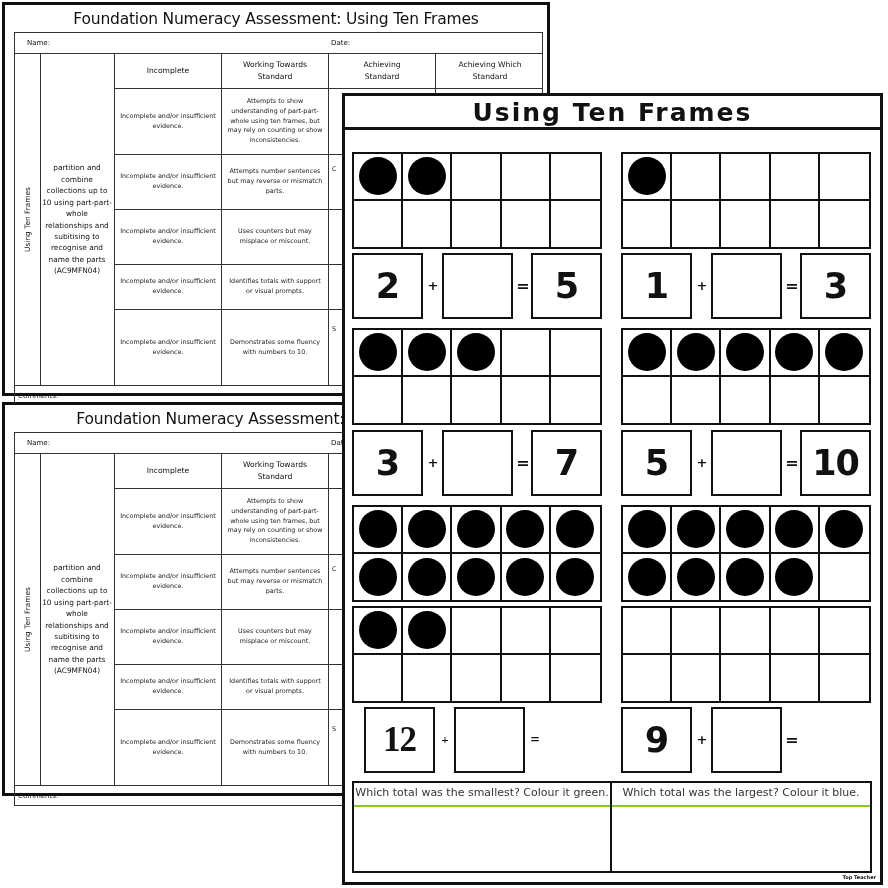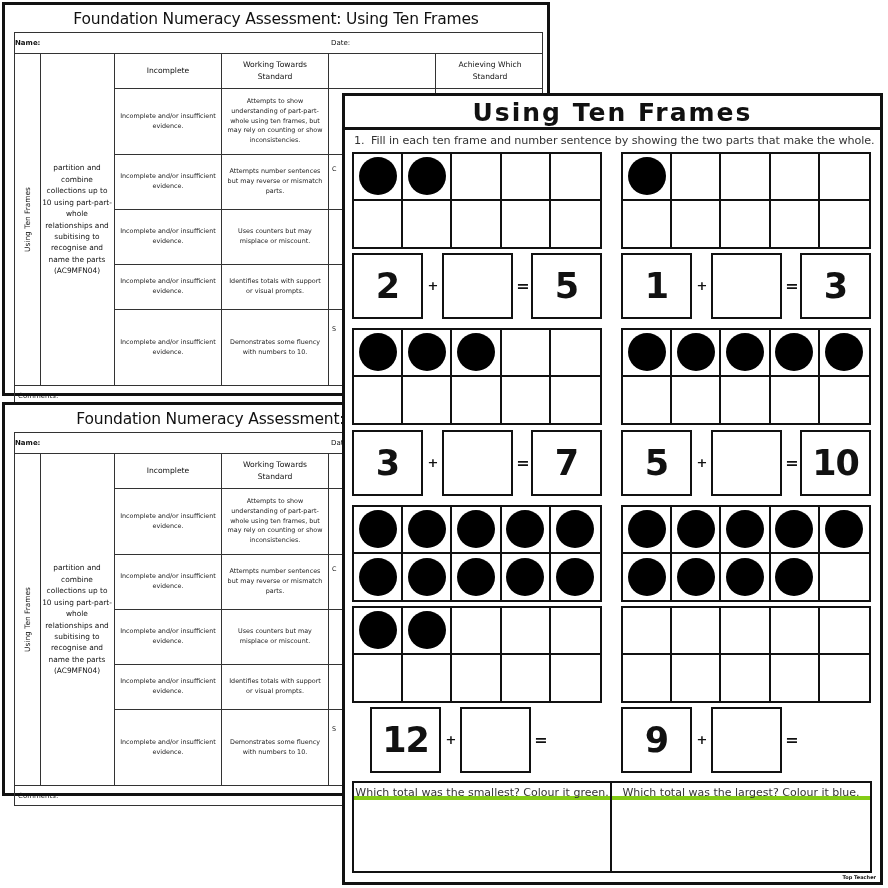--- a/index.html
+++ b/index.html
@@ -4,21 +4,21 @@
 <style>
   * { box-sizing: border-box; margin: 0; padding: 0; }
   html, body { width: 888px; height: 888px; background: #ffffff; overflow: hidden; }
   body { position: relative; font-family: "DejaVu Sans", "Liberation Sans", sans-serif; color: #111; }
 
   
   .sheet { position: absolute; left: 2px; width: 548px; height: 394px; background: #fff; border: 3px solid #111; }
   .sheet .sheet-title { position: absolute; left: 0; right: 0; top: 5px; text-align: center; font-weight: normal; font-size: 15.5px; letter-spacing: -0.2px; font-family: "DejaVu Sans", sans-serif; }
   .rubric { position: absolute; left: 9px; top: 27px; width: 529px; border: 1px solid #333; }
   .rubric .row-name { height: 21px; border-bottom: 1px solid #333; position: relative; font-size: 7px; }
-  .rubric .row-name .lbl { position: absolute; left: 0; top: 6px; font-weight: bold; }
+  .rubric .row-name .lbl { position: absolute; left: 12px; top: 6px; }
   .rubric .row-name .date { position: absolute; left: 316px; top: 6px; }
   .rubric .grid { position: relative; height: 331px; }
   .rubric .vline { position: absolute; top: 0; bottom: 0; width: 1px; background: #333; }
   .rubric .hline { position: absolute; height: 1px; background: #333; }
   .rubric .cell { position: absolute; display: flex; align-items: center; justify-content: center; text-align: center; font-size: 6.4px; line-height: 1.55; color: #222; padding: 0 3px; }
   .rubric .head { font-size: 7.6px; font-weight: normal; color: #111; }
   .rubric .strand { position: absolute; left: 0; top: 0; width: 25px; height: 331px; display: flex; align-items: center; justify-content: center; }
   .rubric .strand span { transform: rotate(-90deg); white-space: nowrap; font-size: 7.4px; }
   .rubric .desc { position: absolute; left: 25px; top: 0; width: 74px; height: 331px; display: flex; align-items: center; justify-content: center; text-align: center; font-size: 7.4px; line-height: 1.55; padding: 0 2px; }
   .rubric .row-comments { height: 20px; border-top: 1px solid #333; position: relative; font-size: 7px; }
@@ -42,21 +42,21 @@
   .sentence .nbox.b2 { left: 90px; }
   .sentence .nbox.b3 { left: 179px; }
   .sentence .op { position: absolute; top: 22px; width: 14px; height: 22px; font-weight: bold; font-size: 13px; line-height: 22px; text-align: center; }
   .sentence .op.plus { left: 74px; }
   .sentence .op.eq { left: 164px; font-size: 16px; }
 
   .questions { position: absolute; left: 7px; top: 685px; width: 520px; height: 92px; border: 2px solid #111; }
   .questions .q { position: absolute; top: 0; width: 50%; height: 100%; }
   .questions .q.left { left: 0; border-right: 2px solid #111; }
   .questions .q.right { left: 50%; }
-  .questions .q-label { height: 17px; border-bottom: 4px solid #84cc16; font-size: 11px; color: #333; text-align: center; line-height: 20px; white-space: nowrap; }
+  .questions .q-label { height: 24px; border-bottom: 2px solid #84cc16; font-size: 11px; color: #333; text-align: center; line-height: 20px; white-space: nowrap; }
   .questions .q-answer { position: absolute; left: 0; right: 0; top: 22px; bottom: 0; }
   .credit { position: absolute; right: 4px; bottom: 2px; font-size: 5px; font-weight: bold; color: #111; }
 </style>
 </head>
 <body>
 
 <div class="sheet" style="top:2px;">
   <div class="sheet-title">Foundation Numeracy Assessment: Using Ten Frames</div>
   <div class="rubric">
     <div class="row-name">
@@ -75,20 +75,21 @@
       <div class="hline" style="left:99px; right:0; top:210px"></div>
       <div class="hline" style="left:99px; right:0; top:255px"></div>
 
       <div class="strand">
           <span>Using Ten Frames</span>
         </div>
       <div class="desc">partition and combine collections up to 10 using part-part-whole relationships and subitising to recognise and name the parts (AC9MFN04)</div>
 
       <div class="cell head" style="left:100px; top:0; width:106px; height:34px">Incomplete</div>
       <div class="cell head" style="left:207px; top:0; width:106px; height:34px">Working Towards Standard</div>
+      <div class="cell head" style="left:314px; top:0; width:106px; height:34px; padding:0 28px">Achieving Standard</div>
       <div class="cell head" style="left:421px; top:0; width:108px; height:34px; padding:0 14px">Achieving Which Standard</div>
 
       <div class="cell" style="left:100px; top:35px; width:106px; height:65px">Incomplete and/or insufficient evidence.</div>
       <div class="cell" style="left:207px; top:35px; width:106px; height:65px">Attempts to show understanding of part-part-whole using ten frames, but may rely on counting or show inconsistencies.</div>
       <div class="cell" style="left:100px; top:101px; width:106px; height:54px">Incomplete and/or insufficient evidence.</div>
       <div class="cell" style="left:207px; top:101px; width:106px; height:54px">Attempts number sentences but may reverse or mismatch parts.</div>
       <div class="cell" style="left:314px; top:101px; width:14px; height:30px; justify-content:flex-start">C</div>
       <div class="cell" style="left:100px; top:156px; width:106px; height:54px">Incomplete and/or insufficient evidence.</div>
       <div class="cell" style="left:207px; top:156px; width:106px; height:54px">Uses counters but may misplace or miscount.</div>
       <div class="cell" style="left:100px; top:211px; width:106px; height:44px">Incomplete and/or insufficient evidence.</div>
@@ -144,23 +145,20 @@
       <div class="cell" style="left:314px; top:256px; width:14px; height:40px; justify-content:flex-start">S</div>
     </div>
     <div class="row-comments">
       <span class="lbl">Comments:</span>
     </div>
   </div>
 </div>
 
 <div class="worksheet">
   <div class="ws-title">Using Ten Frames</div>
-  <div class="instruction">
-    <span class="num">1.</span><span>Fill in each ten frame and number sentence by showing the two parts that make the whole.</span>
-  </div>
 
   <div class="tenframe" style="left:7px; top:56px;">
       <div class="tf-cell">
         <div class="counter"></div>
       </div>
       <div class="tf-cell">
         <div class="counter"></div>
       </div>
       <div class="tf-cell"></div>
       <div class="tf-cell"></div>
@@ -298,21 +296,21 @@
       </div>
       <div class="tf-cell"></div>
       <div class="tf-cell"></div>
       <div class="tf-cell"></div>
       <div class="tf-cell"></div>
       <div class="tf-cell"></div>
       <div class="tf-cell"></div>
       <div class="tf-cell"></div>
       <div class="tf-cell"></div>
     </div>
-  <div class="sentence" style="left:25px; top:611px;">
+  <div class="sentence" style="left:19px; top:611px;font-family:Liberation Serif, serif;">
     <div class="nbox b1">12</div>
     <div class="op plus">+</div>
     <div class="nbox b2"></div>
     <div class="op eq">=</div>
   </div>
 
   <div class="tenframe" style="left:276px; top:409px;">
       <div class="tf-cell">
         <div class="counter"></div>
       </div>

